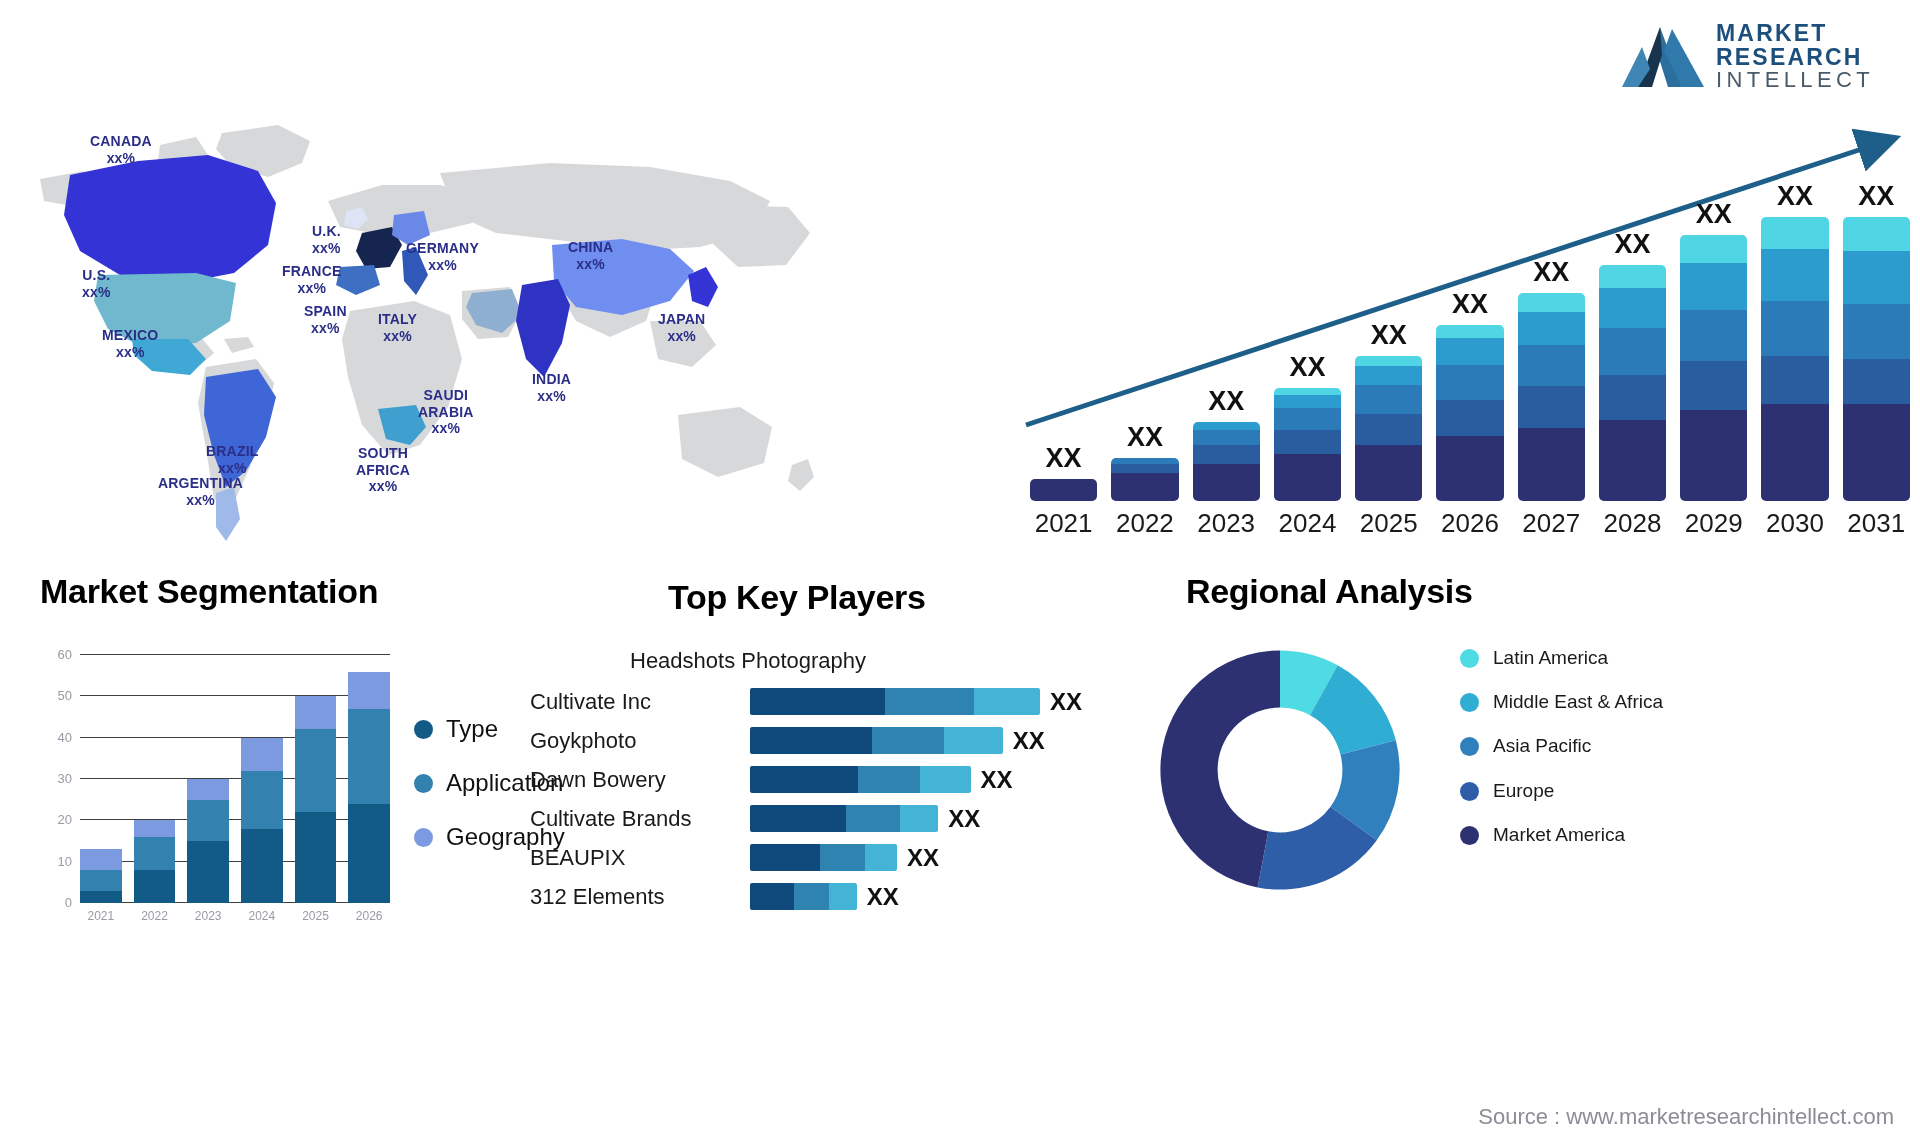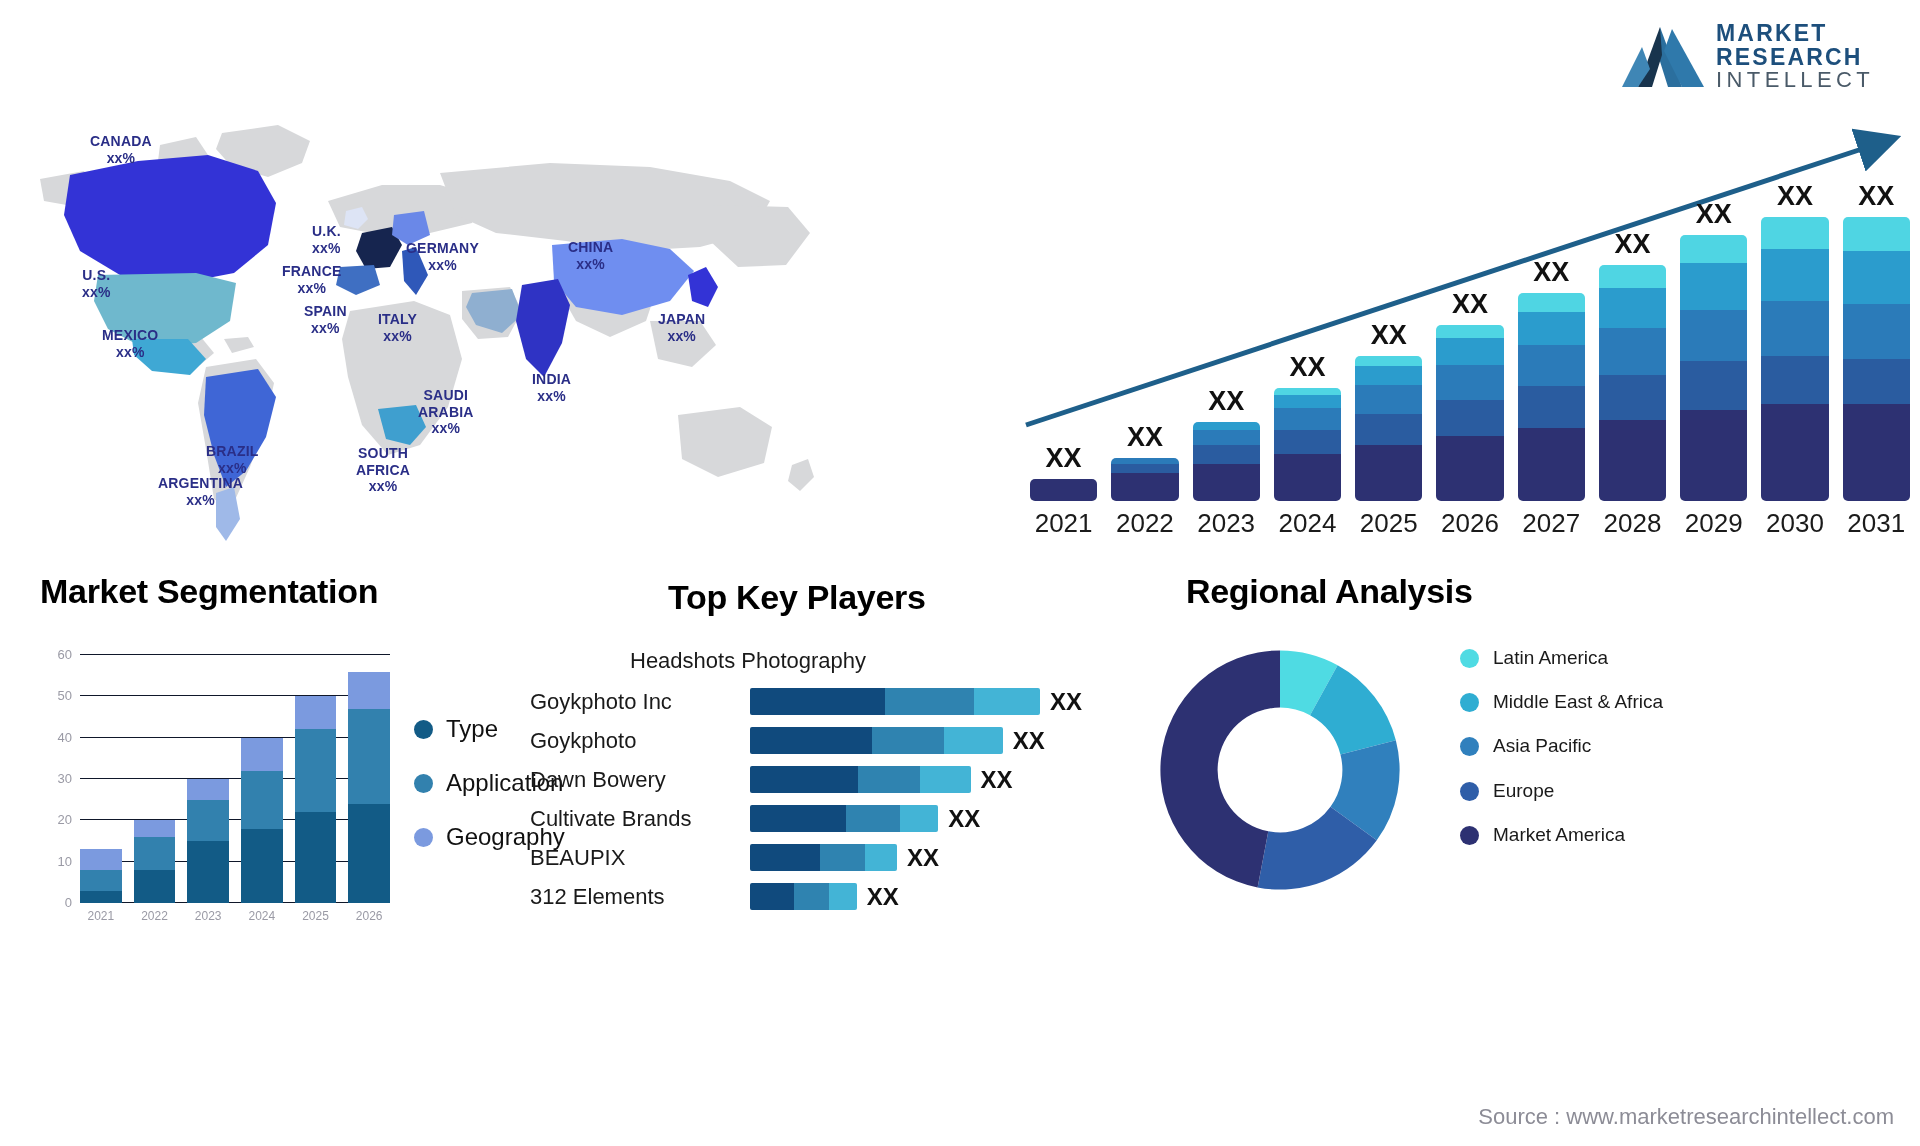--- a/index.html
+++ b/index.html
@@ -51,21 +51,21 @@
 
   
   .sect-title {
     position:absolute; font-size:34px; font-weight:bold; color:#000;
     font-family:"Liberation Sans", sans-serif; letter-spacing:-0.3px;
   }
 
   
   .seg-wrap { position:absolute; left:34px; top:615px; width:560px; height:310px; }
   .seg-plot { position:absolute; left:46px; top:40px; width:310px; height:248px; }
-  .gridline { position:absolute; left:0; width:100%; height:1px; background:#0f172a; }
+  .gridline { position:absolute; left:0; width:100%; height:1px; background:#404040; }
   .ytick { position:absolute; right:100%; margin-right:8px; transform:translateY(-50%);
            font-size:13px; color:#9a9aa5; font-family:"Liberation Sans", sans-serif; }
   .seg-bars { position:absolute; left:0; bottom:0; width:100%; height:100%; display:flex; align-items:flex-end; gap:12px; }
   .seg-col { flex:1 1 0; display:flex; flex-direction:column; justify-content:flex-end; height:100%; }
   .seg-col .s { width:100%; }
   .seg-xrow { position:absolute; left:46px; top:294px; width:310px; display:flex; gap:12px; }
   .seg-xrow span { flex:1 1 0; text-align:center; font-size:12px; color:#9a9aa5; }
   .seg-legend { position:absolute; left:380px; top:100px; }
   .lg-item { display:flex; align-items:center; gap:13px; margin-bottom:26px; }
   .lg-dot { width:19px; height:19px; border-radius:50%; flex:0 0 auto; }
@@ -398,21 +398,21 @@
           <span class="lg-label">Geography</span>
         </div>
       </div>
   </div>
 
   <div class="sect-title" style="left:668px; top:578px;">Top Key Players</div>
   <div class="kp-wrap">
     <div class="kp-sub">Headshots Photography</div>
     <div class="kp-rows" id="kp-rows">
         <div class="kp-row">
-          <div class="kp-name">Goykphoto Inc</div>
+          <div class="kp-name">Cultivate Inc</div>
           <div class="kp-bar" style="width: 290px;">
             <i style="background: rgb(16, 74, 125); flex: 134 0 0px;"></i>
             <i style="background: rgb(47, 131, 176); flex: 88 0 0px;"></i>
             <i style="background: rgb(67, 180, 214); flex: 66 0 0px;"></i>
           </div>
           <div class="kp-val">XX</div>
         </div>
         <div class="kp-row">
           <div class="kp-name">Goykphoto</div>
           <div class="kp-bar" style="width: 252.743px;">

